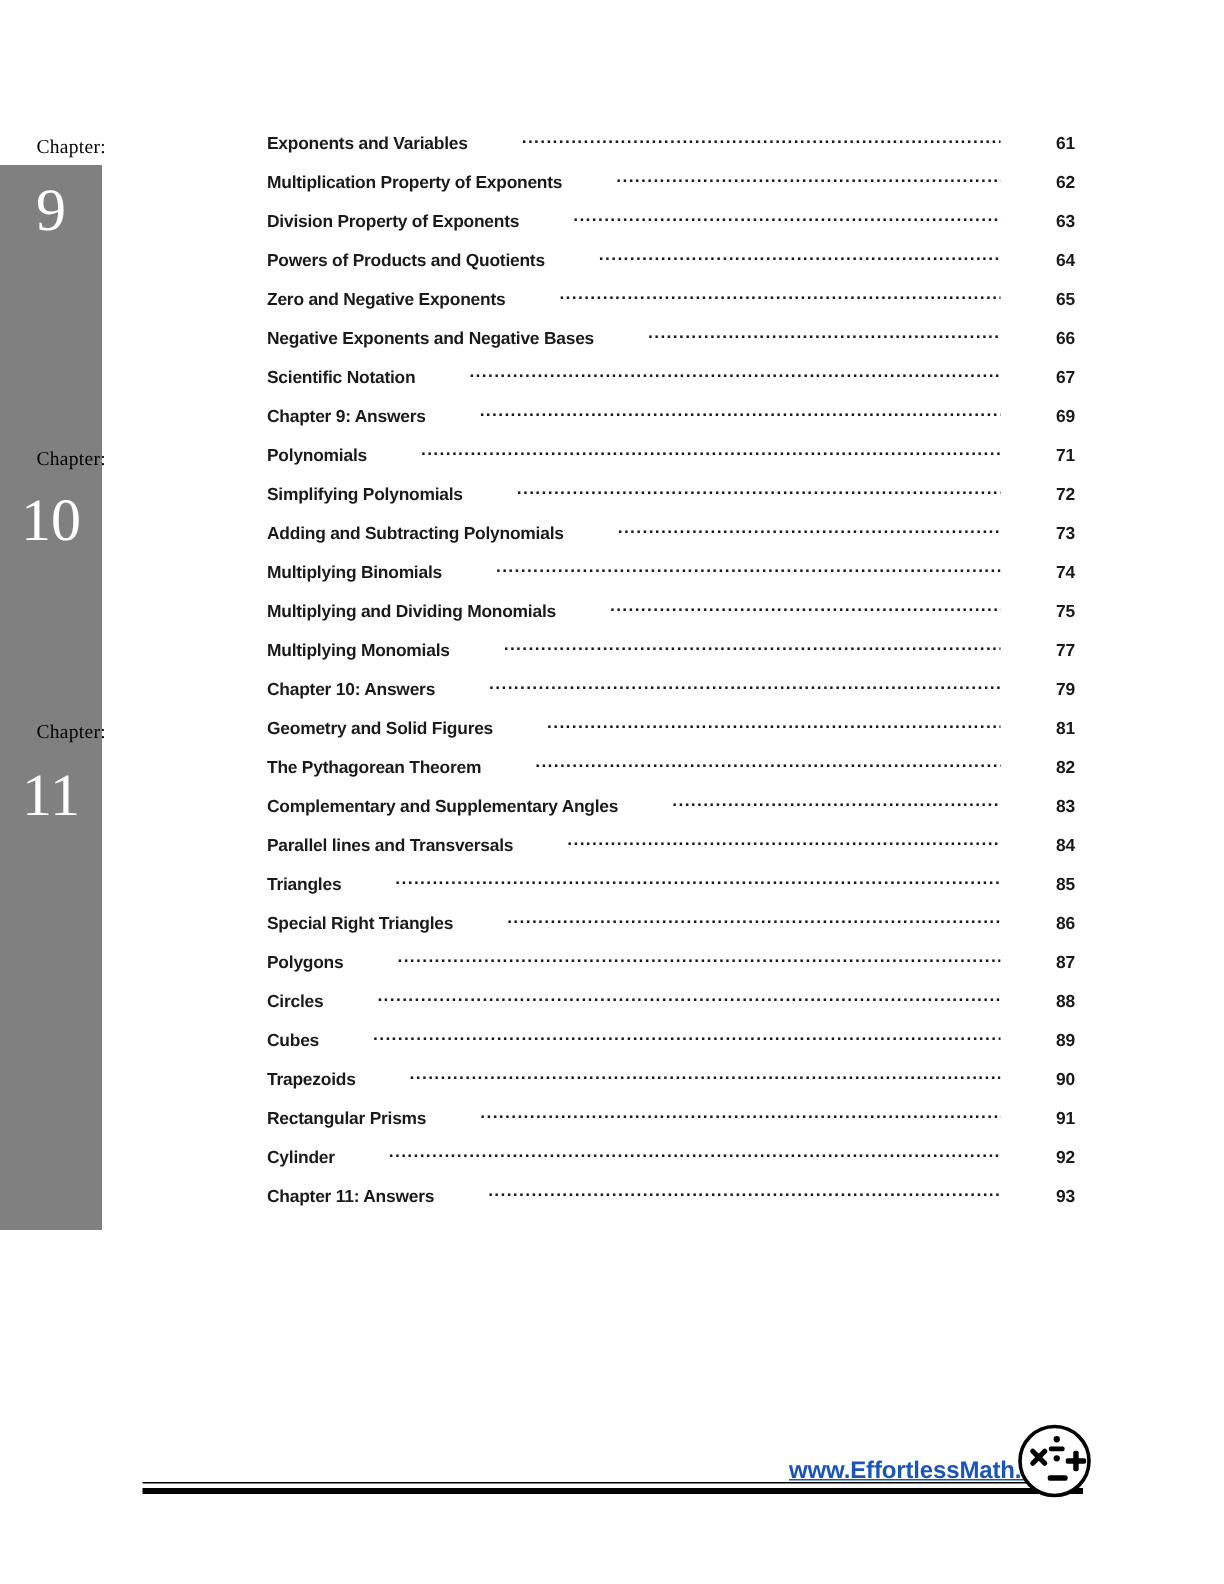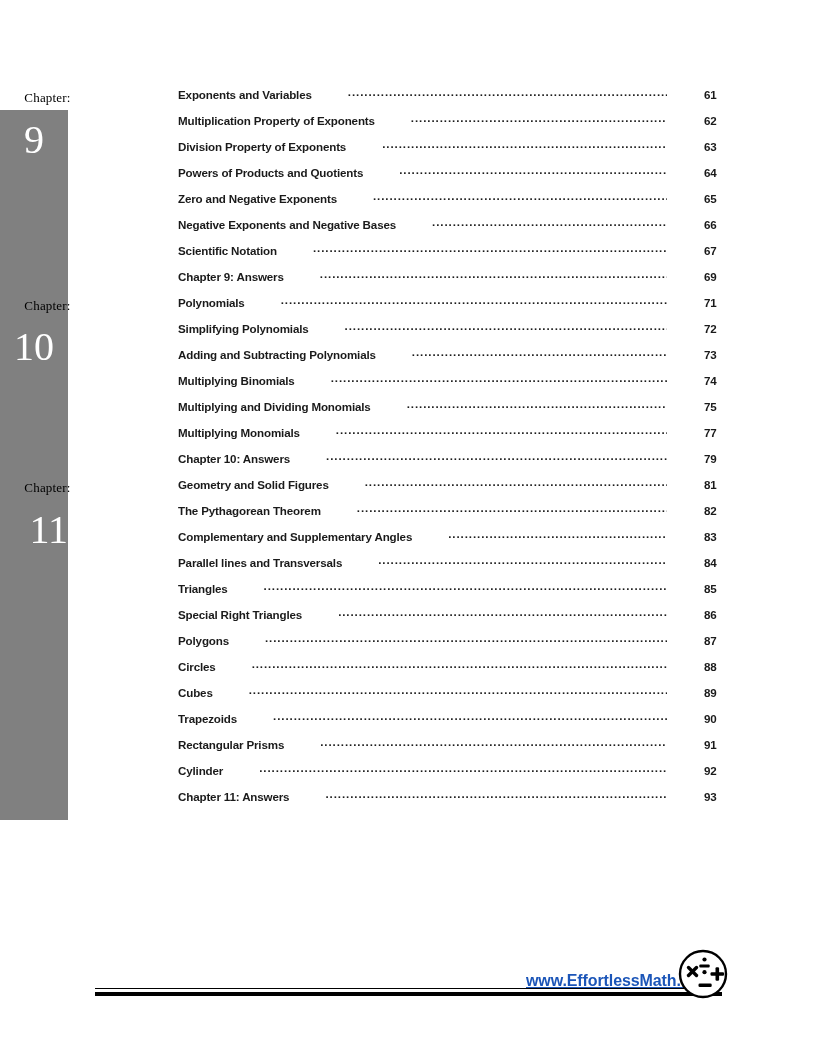--- a/index.html
+++ b/index.html
@@ -275,21 +275,21 @@
           <div class="entry">
             <span class="entry-title">Chapter 10: Answers</span>
             <span class="entry-leader"></span>
             <span class="entry-page">79</span>
           </div>
         </div>
       </div>
       <div class="chapter-group">
         <div class="chapter-marker">
           <div class="chapter-word" style="top: 0px;">Chapter:</div>
-          <div class="chapter-block" style="top: 22px; height: 320px; background: rgb(128, 128, 128); text-align: right;">
+          <div class="chapter-block" style="top: 22px; height: 320px; background: rgb(128, 128, 128);">
             <span class="chapter-number" style="padding-top: 10px;">11</span>
           </div>
         </div>
         <div class="entries">
           <div class="entry">
             <span class="entry-title">Geometry and Solid Figures</span>
             <span class="entry-leader"></span>
             <span class="entry-page">81</span>
           </div>
           <div class="entry">

